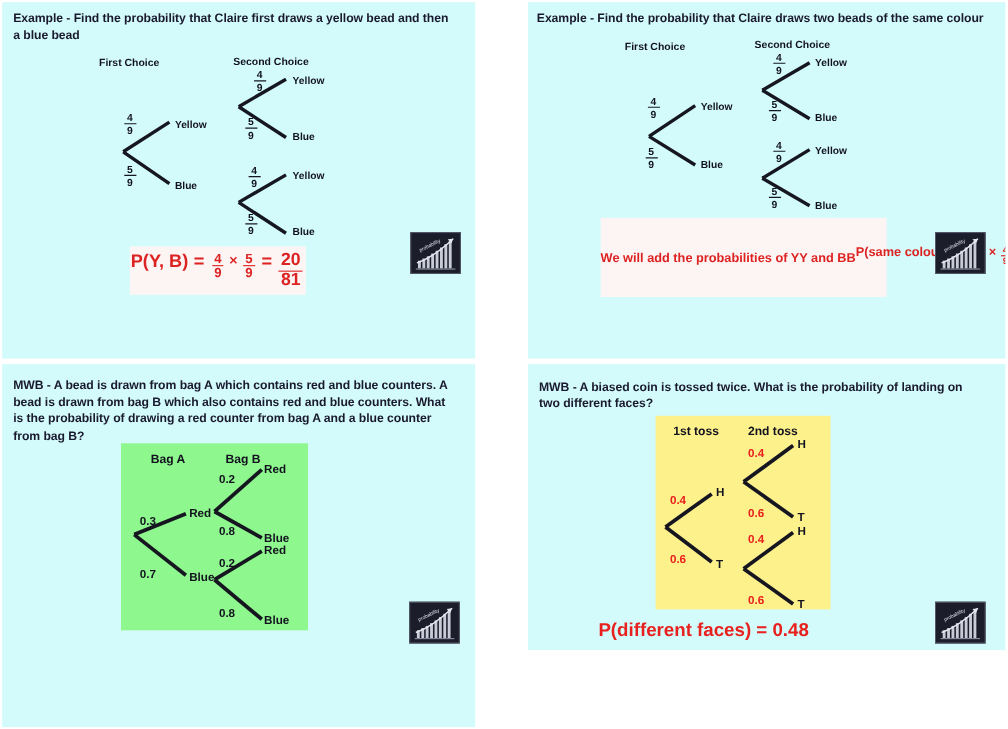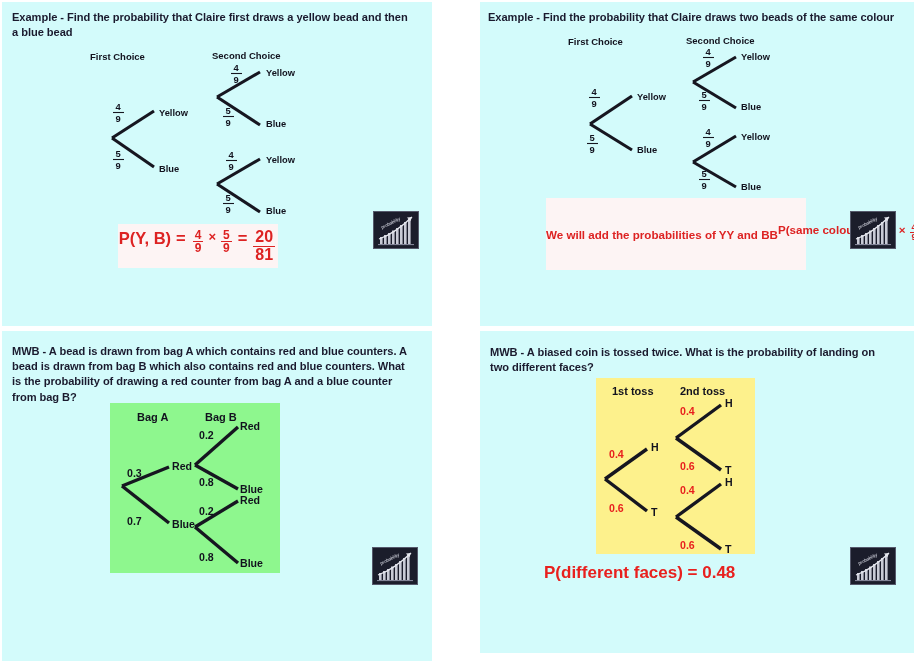--- a/index.html
+++ b/index.html
@@ -8,21 +8,21 @@
     background:#ffffff;
     font-family:"Liberation Sans", sans-serif;
     overflow:hidden;
   }
   .sheet{position:relative;width:916px;height:663px;}
 
   .panel{position:absolute;background:#d3fbfb;overflow:hidden;}
   #panel-tl{left:2px;  top:2px;   width:430px;height:324px;}
   #panel-tr{left:480px;top:2px;   width:434px;height:324px;}
   #panel-bl{left:2px;  top:331px; width:430px;height:330px;}
-  #panel-br{left:480px;top:331px; width:434px;height:322px;}
+  #panel-br{left:480px;top:331px; width:434px;height:260px;}
 
   .qtext{
     position:absolute;
     font-size:11.1px;
     font-weight:bold;
     color:#1a1a2e;
     line-height:15.2px;
     letter-spacing:-0.05px;
   }
 

